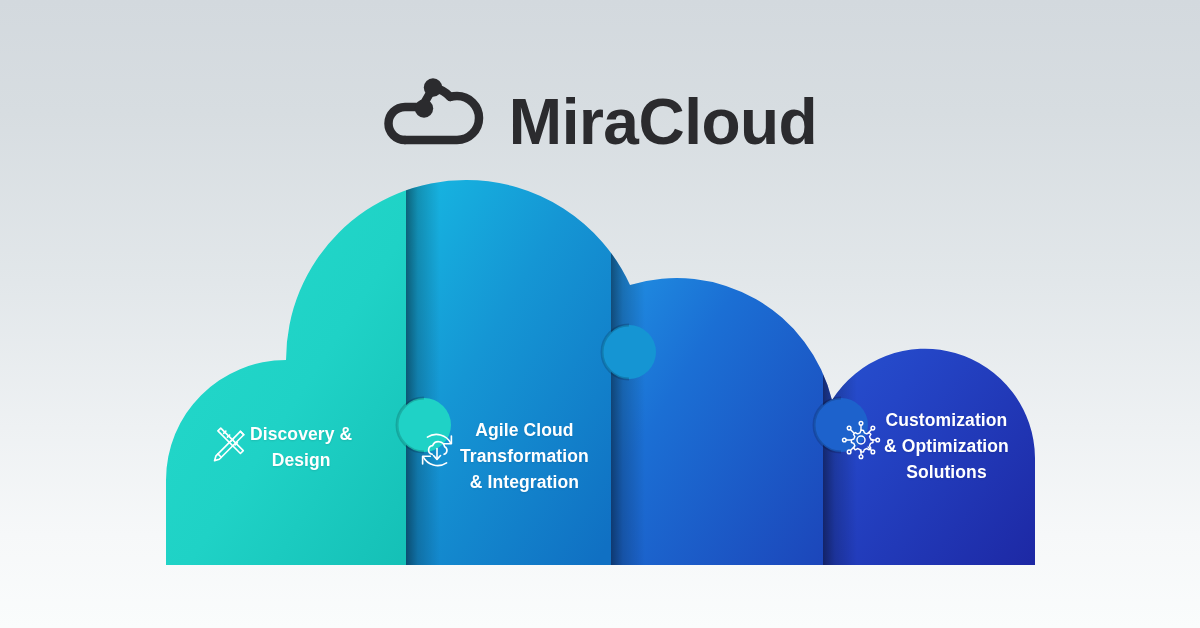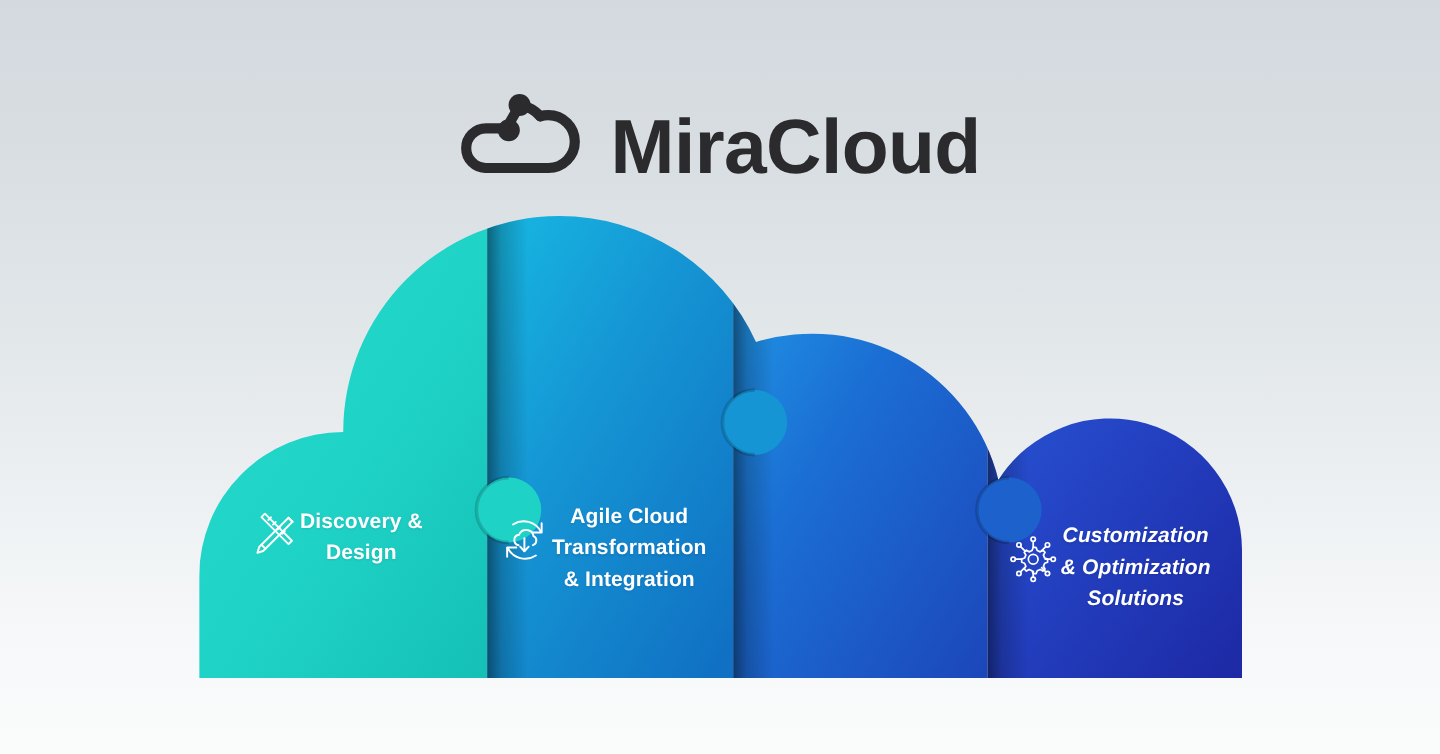--- a/index.html
+++ b/index.html
@@ -89,21 +89,21 @@
     line-height: 1.48;
     letter-spacing: 0.1px;
     color: #ffffff;
     text-shadow: 0 1px 2px rgba(0,0,0,0.10);
     white-space: pre-line;
   }
 
   #piece-content-0 { left: 204px; top: 418px; width: 200px; }
   #piece-content-1 { left: 414px; top: 418px; width: 196px; }
   #piece-content-2 { left: 636px; top: 418px; width: 196px; }
-  #piece-content-3 { left: 838px; top: 434px; width: 194px; font-style: italic; }
+  #piece-content-3 { left: 838px; top: 408px; width: 194px; }
 </style>
 </head>
 <body>
 
 <div id="stage">
 
   <div id="brand">
     <svg id="brand-mark" viewBox="0 0 104 76" aria-hidden="true">
       <g fill="none" stroke="#2b2b2e" stroke-width="8.5" stroke-linecap="round" stroke-linejoin="round">
         <path d="M22 67 H74 a22 22 0 0 0 0 -44 q-3.6 0 -6.8 0.9"></path>

